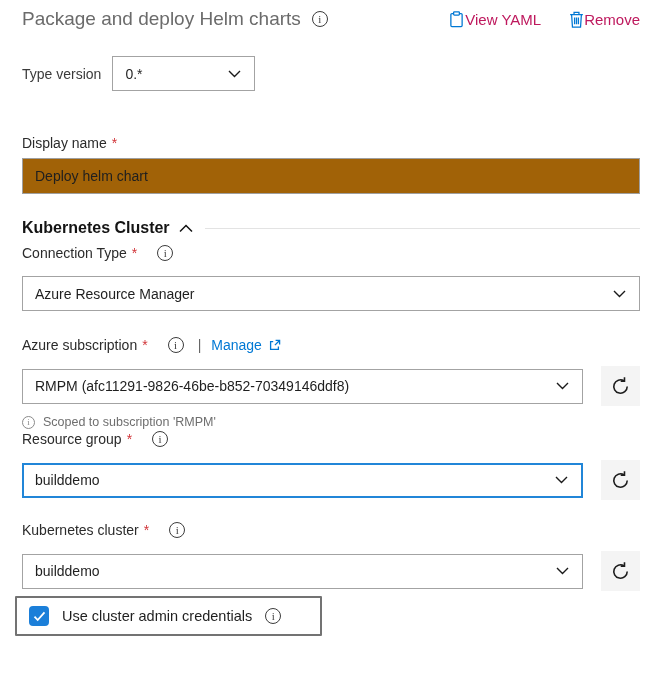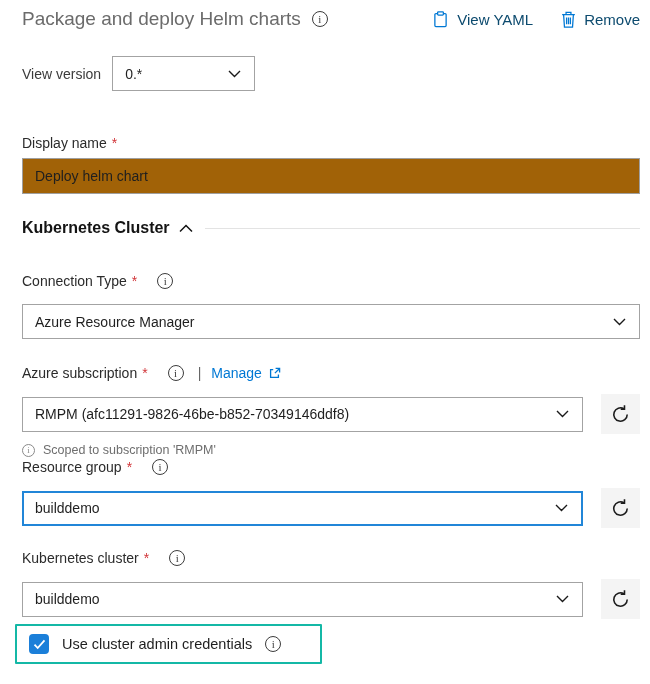--- a/index.html
+++ b/index.html
@@ -18,22 +18,22 @@
   .page-title { font-size: 19px; color: #6b6b6b; font-weight: 400; }
   .info-icon {
     width: 16px; height: 16px; border: 1px solid #3c3c3c; border-radius: 50%;
     display: inline-flex; align-items: center; justify-content: center;
     font-size: 11px; line-height: 1; color: #3c3c3c; flex: 0 0 auto;
     font-family: "Liberation Serif", serif;
   }
   .info-icon.sm { width: 13px; height: 13px; font-size: 9px; border-color: #8a8a8a; color: #8a8a8a; }
   .header-actions { display: flex; align-items: center; gap: 28px; }
   .action-link {
-    display: flex; align-items: center; gap: 8px;
-    color: #0c4a6e; font-size: 15px; cursor: pointer; background: none; border: none;
+    display: flex; align-items: center; 
+    color: #be185d; font-size: 15px; cursor: pointer; background: none; border: none;
     font-family: inherit; padding: 0;
   }
 
   
   .task-version-row { display: flex; align-items: center; gap: 11px; margin-top: 26px; }
   .plain-label { font-size: 14px; color: #3b3b3b; }
 
   .combo {
     position: relative; height: 35px; background: #fff;
     border: 1px solid #a3a3a3; display: flex; align-items: center;
@@ -66,30 +66,30 @@
   .manage-link { display: flex; align-items: center; gap: 6px; color: #0078d4; font-size: 14px; cursor: pointer; }
 
   .control-row { display: flex; align-items: center; margin-top: 13px; }
   .control-row .combo { width: 608px; }
   .refresh-btn {
     width: 42px; height: 40px; margin-left: 18px; background: #f4f4f4;
     border: none; display: flex; align-items: center; justify-content: center; cursor: pointer;
   }
   .scoped-note { display: flex; align-items: center; gap: 8px; margin-top: 9px; font-size: 12.5px; color: #6e6e6e; }
 
-  .mt-ct { margin-top: 36px; }
+  .mt-ct { margin-top: 8px; }
   .mt-ct-combo { margin-top: 15px; }
   .mt-sub { margin-top: 26px; }
   .mt-rg { margin-top: 2px; }
   .mt-kc { margin-top: 22px; }
 
   
   .highlight-box {
     margin-top: 5px; margin-left: -7px;
-    border: 2px solid #14b8a6; border-radius: 1px;
+    border: 2px solid #737373; border-radius: 1px;
     width: 307px; padding: 8px 10px 8px 12px;
     display: flex; align-items: center; gap: 13px;
   }
   .checkbox {
     width: 20px; height: 20px; border-radius: 4px; background: #1b7fd9;
     display: flex; align-items: center; justify-content: center; cursor: pointer; flex: 0 0 auto;
   }
   .checkbox-label { font-size: 14.5px; color: #1f1f1f; }
 </style>
 </head>
@@ -122,21 +122,21 @@
             <path d="M2.4 3.6l.8 11.6h7.6l.8-11.6"></path>
             <path d="M5.2 6.2v6.2M7 6.2v6.2M8.8 6.2v6.2"></path>
           </svg>
         </span>
         <span>Remove</span>
       </button>
     </div>
   </div>
 
   <div class="task-version-row">
-    <span class="plain-label">View version</span>
+    <span class="plain-label">Type version</span>
     <div class="combo small">
       <span>0.*</span>
       <span class="chev">
         <svg width="13" height="8" viewBox="0 0 13 8">
             <path d="M1 1l5.5 5.5L12 1" fill="none" stroke="#1a1a1a" stroke-width="1.4"></path>
           </svg>
       </span>
     </div>
   </div>
 

